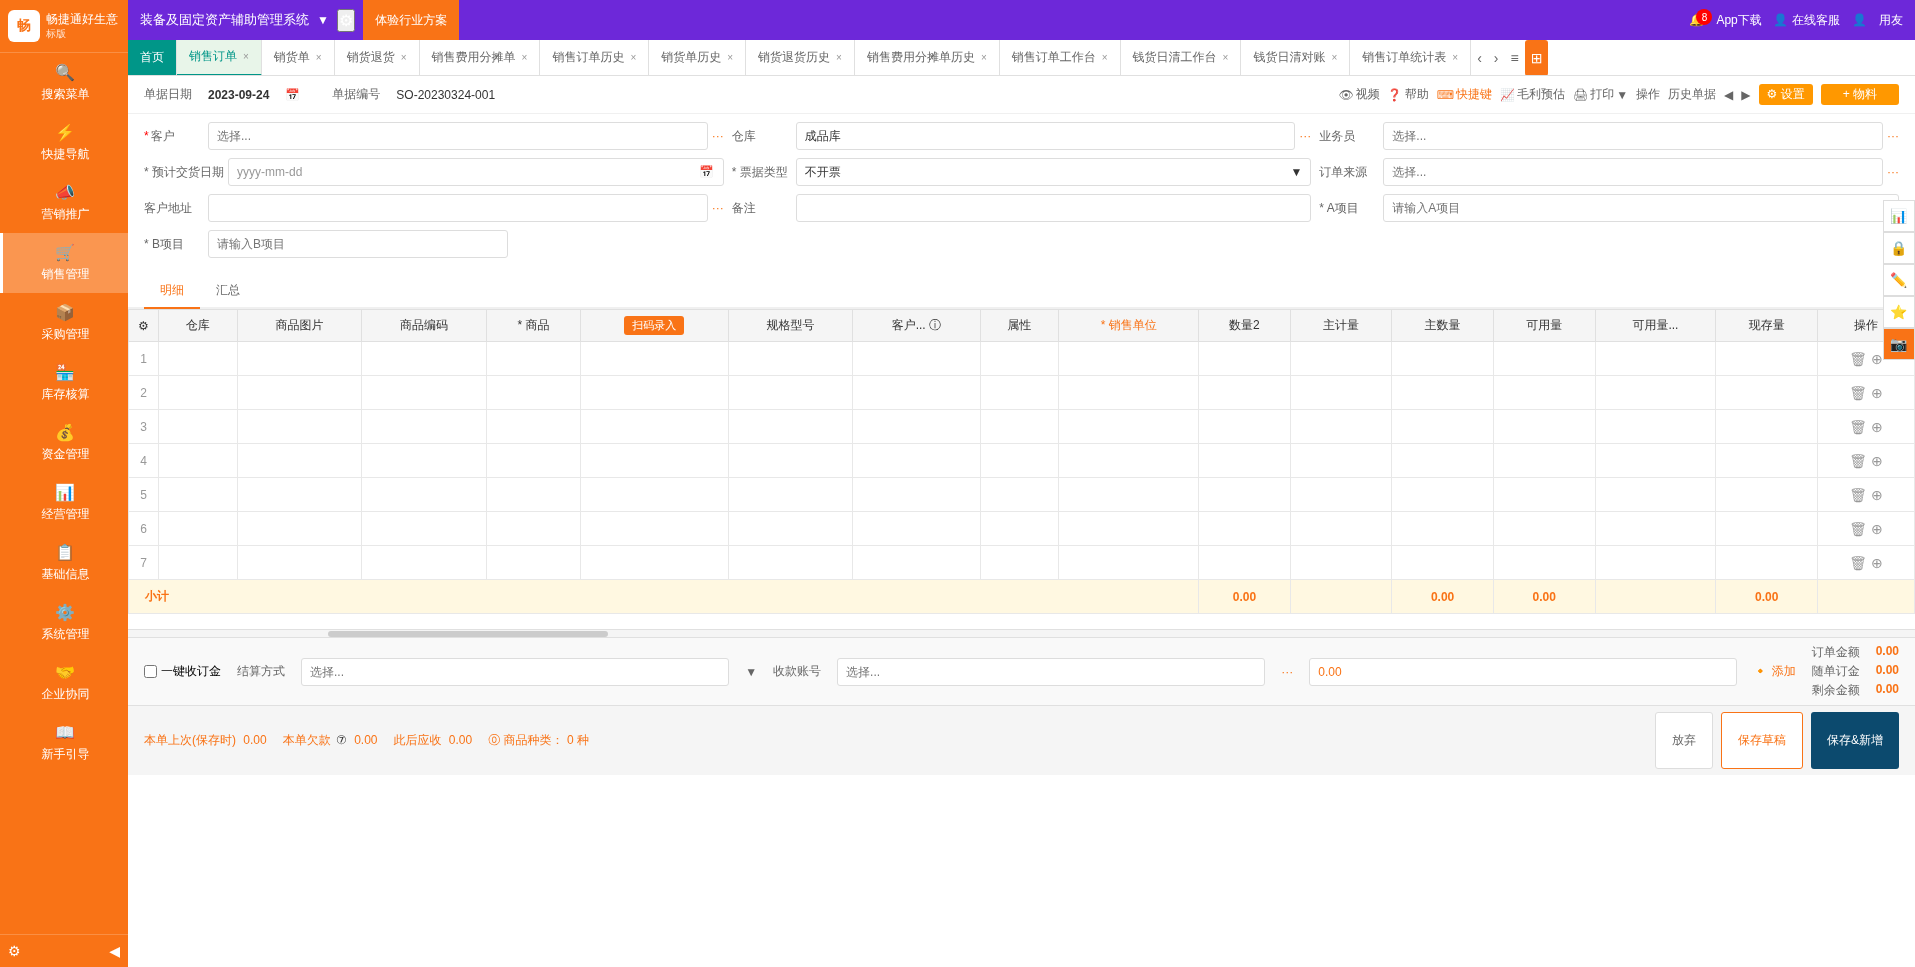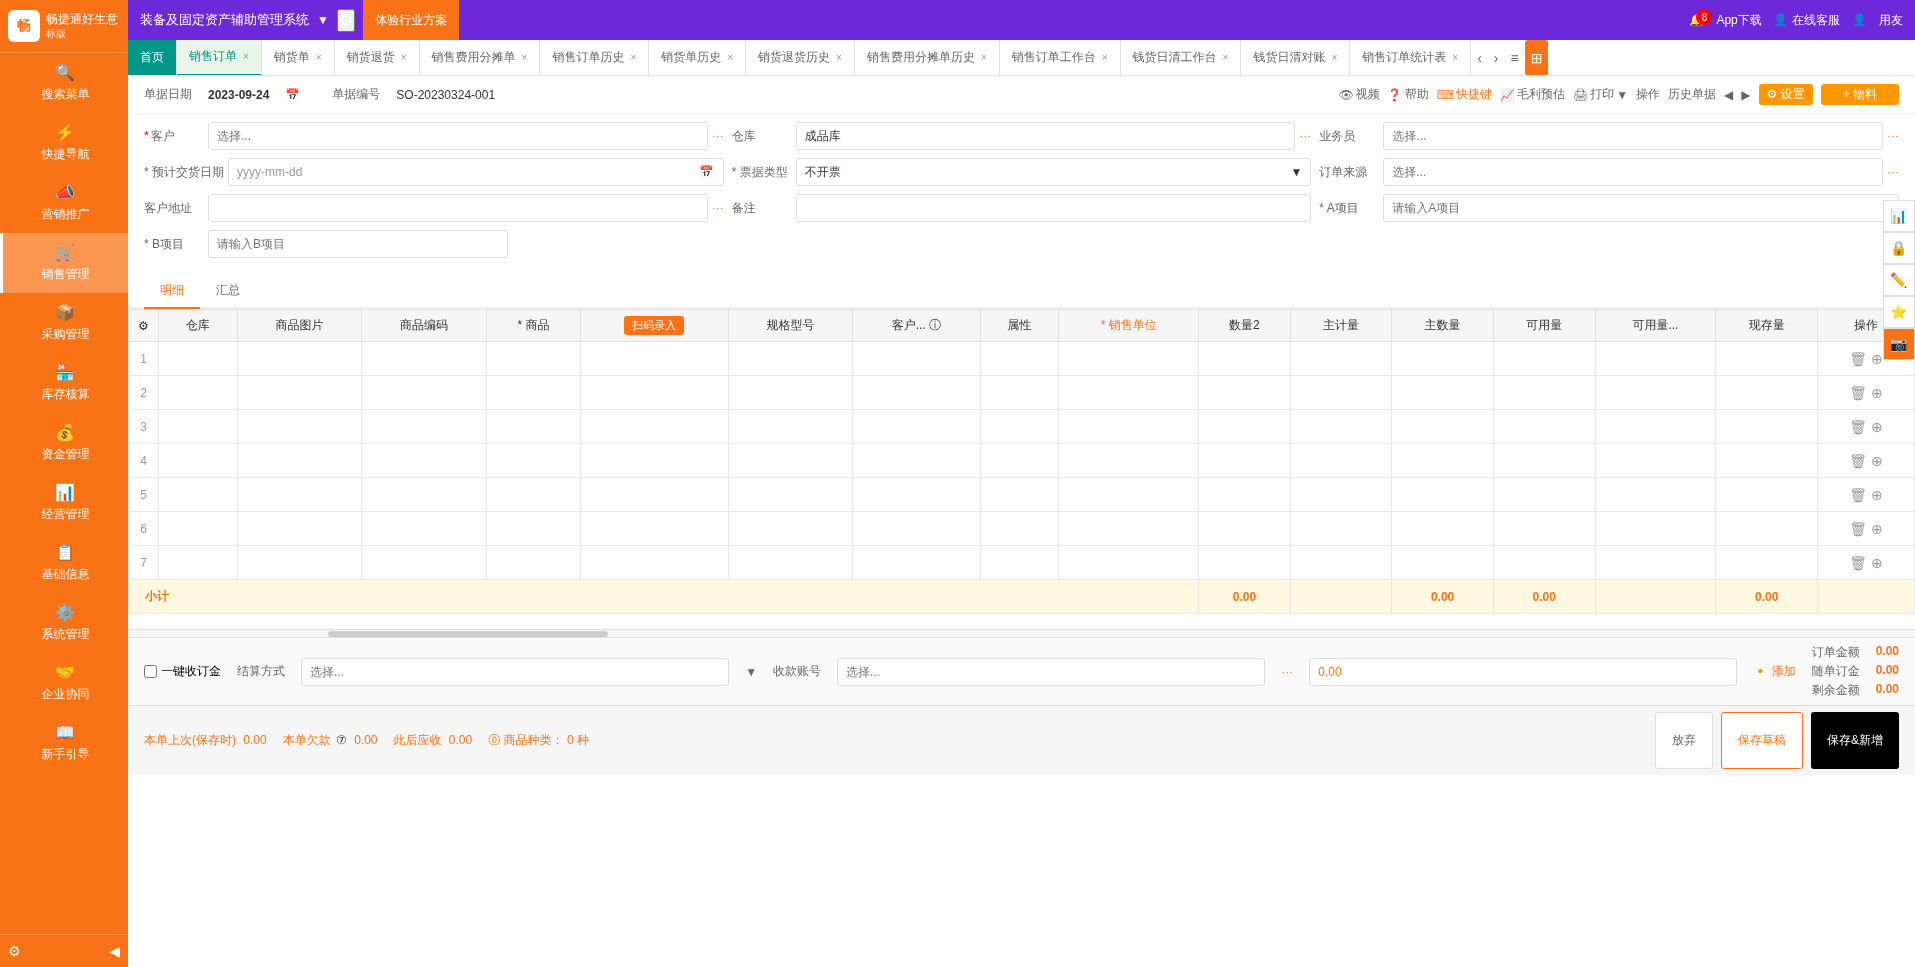--- a/index.html
+++ b/index.html
@@ -86,21 +86,21 @@
     .amount-val { color: #f97316; font-weight: bold; }
     .add-btn { color: #f97316; cursor: pointer; border: none; background: none; }
 
     
     .status-bar { padding: 6px 16px; background: #f5f5f5; border-top: 1px solid #e0e0e0; display: flex; align-items: center; gap: 16px; flex-shrink: 0; }
     .status-item { color: #666; }
     .status-item span { color: #f97316; }
     .status-bar-right { margin-left: auto; display: flex; gap: 8px; }
     .btn-discard { border: 1px solid #ddd; background: white; padding: 4px 16px; border-radius: 3px; cursor: pointer; color: #666; }
     .btn-save { border: 1px solid #f97316; background: white; color: #f97316; padding: 4px 16px; border-radius: 3px; cursor: pointer; }
-    .btn-save-new { background: #000000; color: white; border: none; padding: 20px 16px; border-radius: 3px; cursor: pointer; }
+    .btn-save-new { background: #0c4a6e; color: white; border: none; padding: 20px 16px; border-radius: 3px; cursor: pointer; }
 
     
     .data-table::-webkit-scrollbar { height: 6px; width: 6px; }
     .data-table::-webkit-scrollbar-thumb { background: #ccc; border-radius: 3px; }
 
     
     .fixed-right { position: fixed; right: 0; top: 200px; display: flex; flex-direction: column; gap: 0; z-index: 100; }
     .fixed-right-btn { width: 32px; height: 32px; background: white; border: 1px solid #ddd; display: flex; align-items: center; justify-content: center; cursor: pointer; color: #666; font-size: 14px; }
   </style>
 </head>

